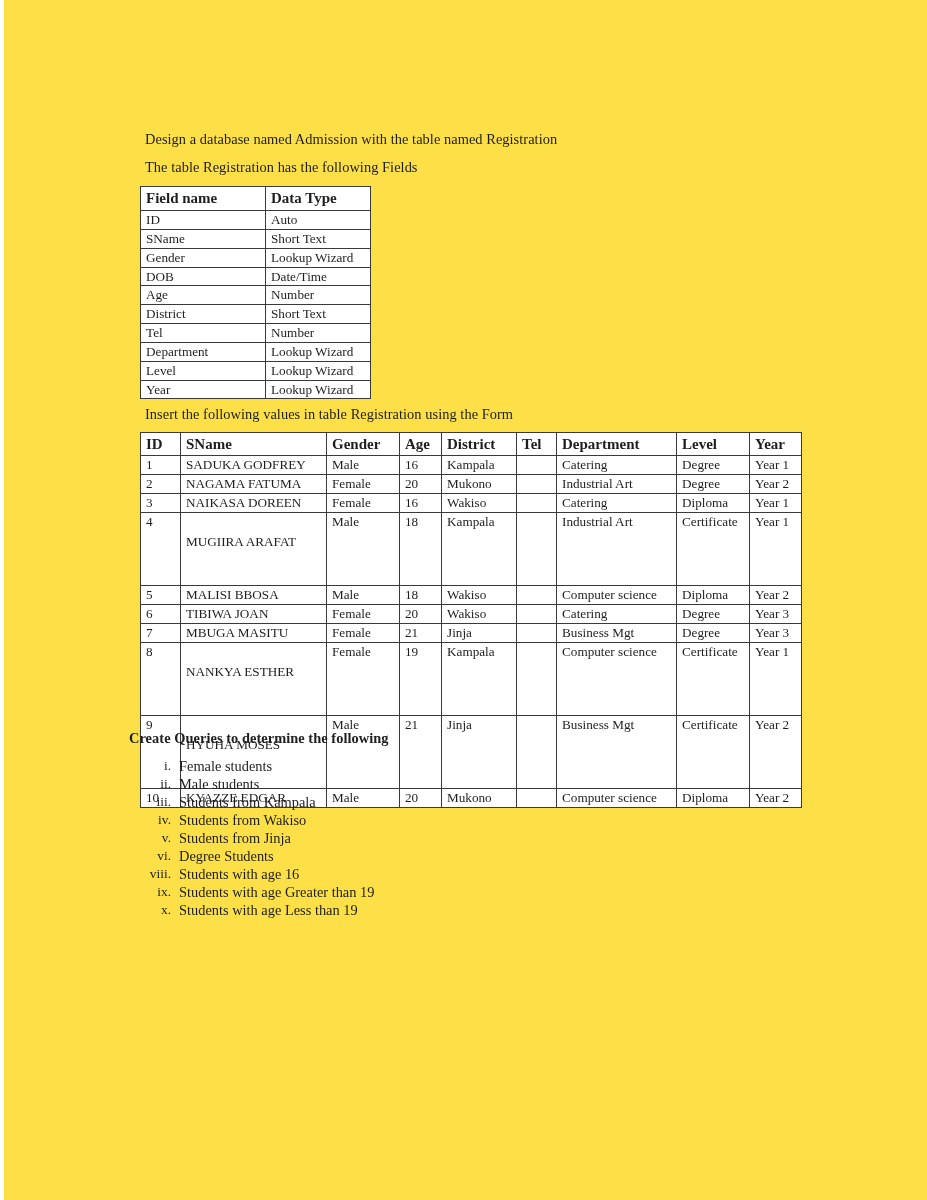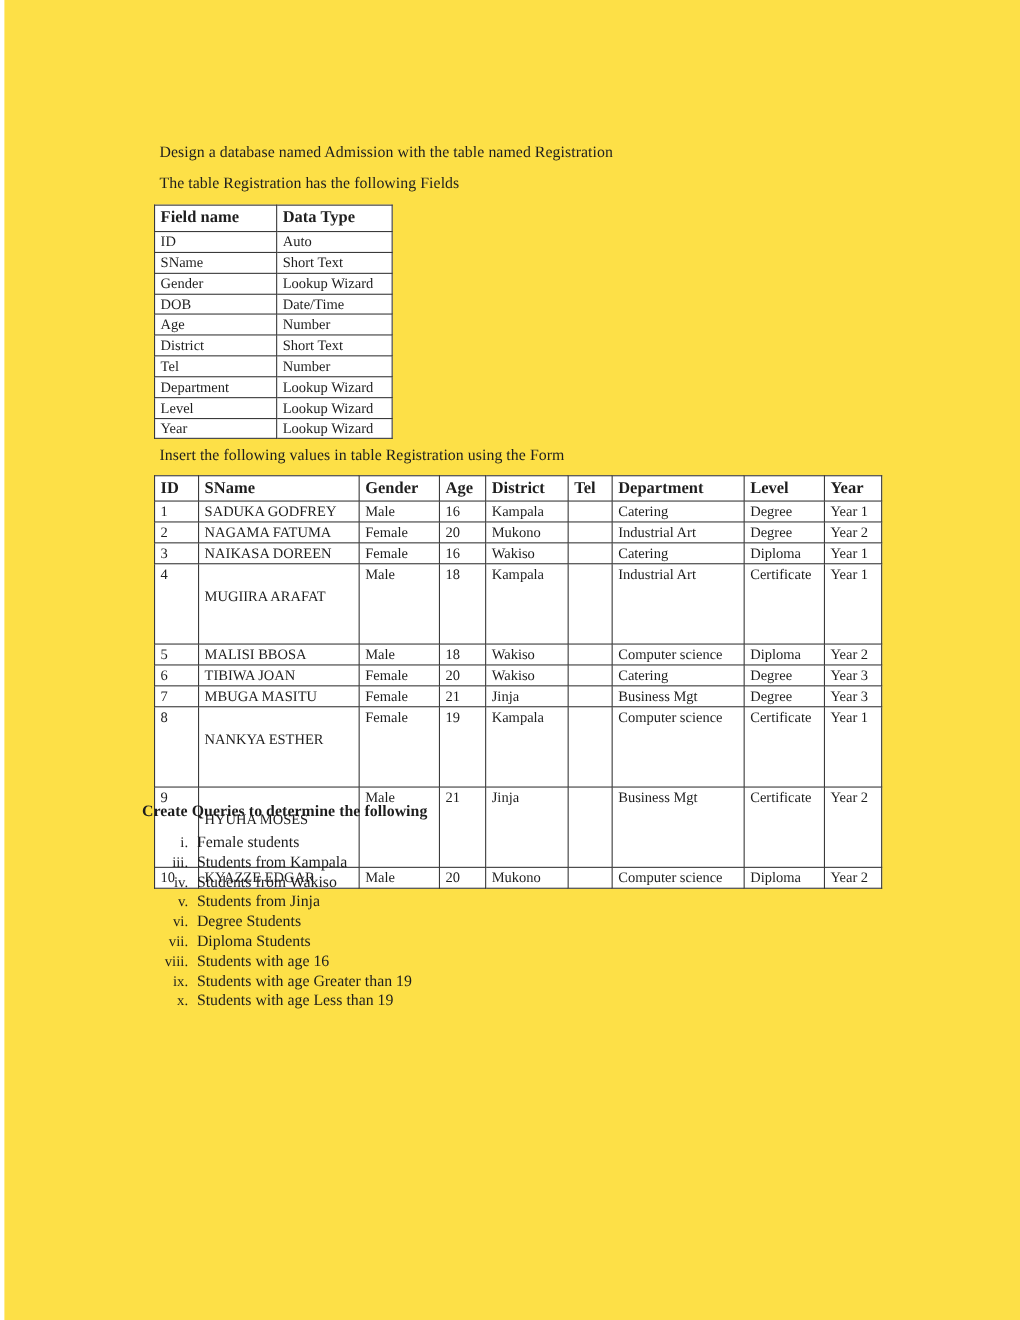--- a/index.html
+++ b/index.html
@@ -64,21 +64,21 @@
     padding-bottom: 2px;
   }
 
   
   #fields-table {
     left: 136px;
     top: 186px;
     width: 216px;
   }
   #fields-table td { height: 15px; }
-  #fields-table .c-field { width: 111px; }
+  #fields-table .c-field { width: 125px; }
   #fields-table .c-type  { width: 105px; }
   #fields-table thead th { height: 19px; }
 
   
   #records-table {
     left: 136px;
     top: 432px;
     width: 661px;
   }
   #records-table .c-id      { width: 40px; }
@@ -334,40 +334,40 @@
   </table>
 
   <div class="para para-4">Create Queries to determine the following</div>
 
   <div class="roman-list" id="queries-list">
       <div class="roman-item">
         <span class="roman-num">i.</span>
         <span class="roman-text">Female students</span>
       </div>
       <div class="roman-item">
+        <span class="roman-num">ii.</span>
+        <span class="roman-text">Male students</span>
+      </div>
+      <div class="roman-item">
         <span class="roman-num">iii.</span>
         <span class="roman-text">Students from Kampala</span>
       </div>
       <div class="roman-item">
         <span class="roman-num">iv.</span>
         <span class="roman-text">Students from Wakiso</span>
       </div>
       <div class="roman-item">
         <span class="roman-num">v.</span>
         <span class="roman-text">Students from Jinja</span>
       </div>
       <div class="roman-item">
         <span class="roman-num">vi.</span>
         <span class="roman-text">Degree Students</span>
       </div>
       <div class="roman-item">
-        <span class="roman-num">vii.</span>
-        <span class="roman-text">Diploma Students</span>
-      </div>
-      <div class="roman-item">
         <span class="roman-num">viii.</span>
         <span class="roman-text">Students with age 16</span>
       </div>
       <div class="roman-item">
         <span class="roman-num">ix.</span>
         <span class="roman-text">Students with age Greater than 19</span>
       </div>
       <div class="roman-item">
         <span class="roman-num">x.</span>
         <span class="roman-text">Students with age Less than 19</span>

